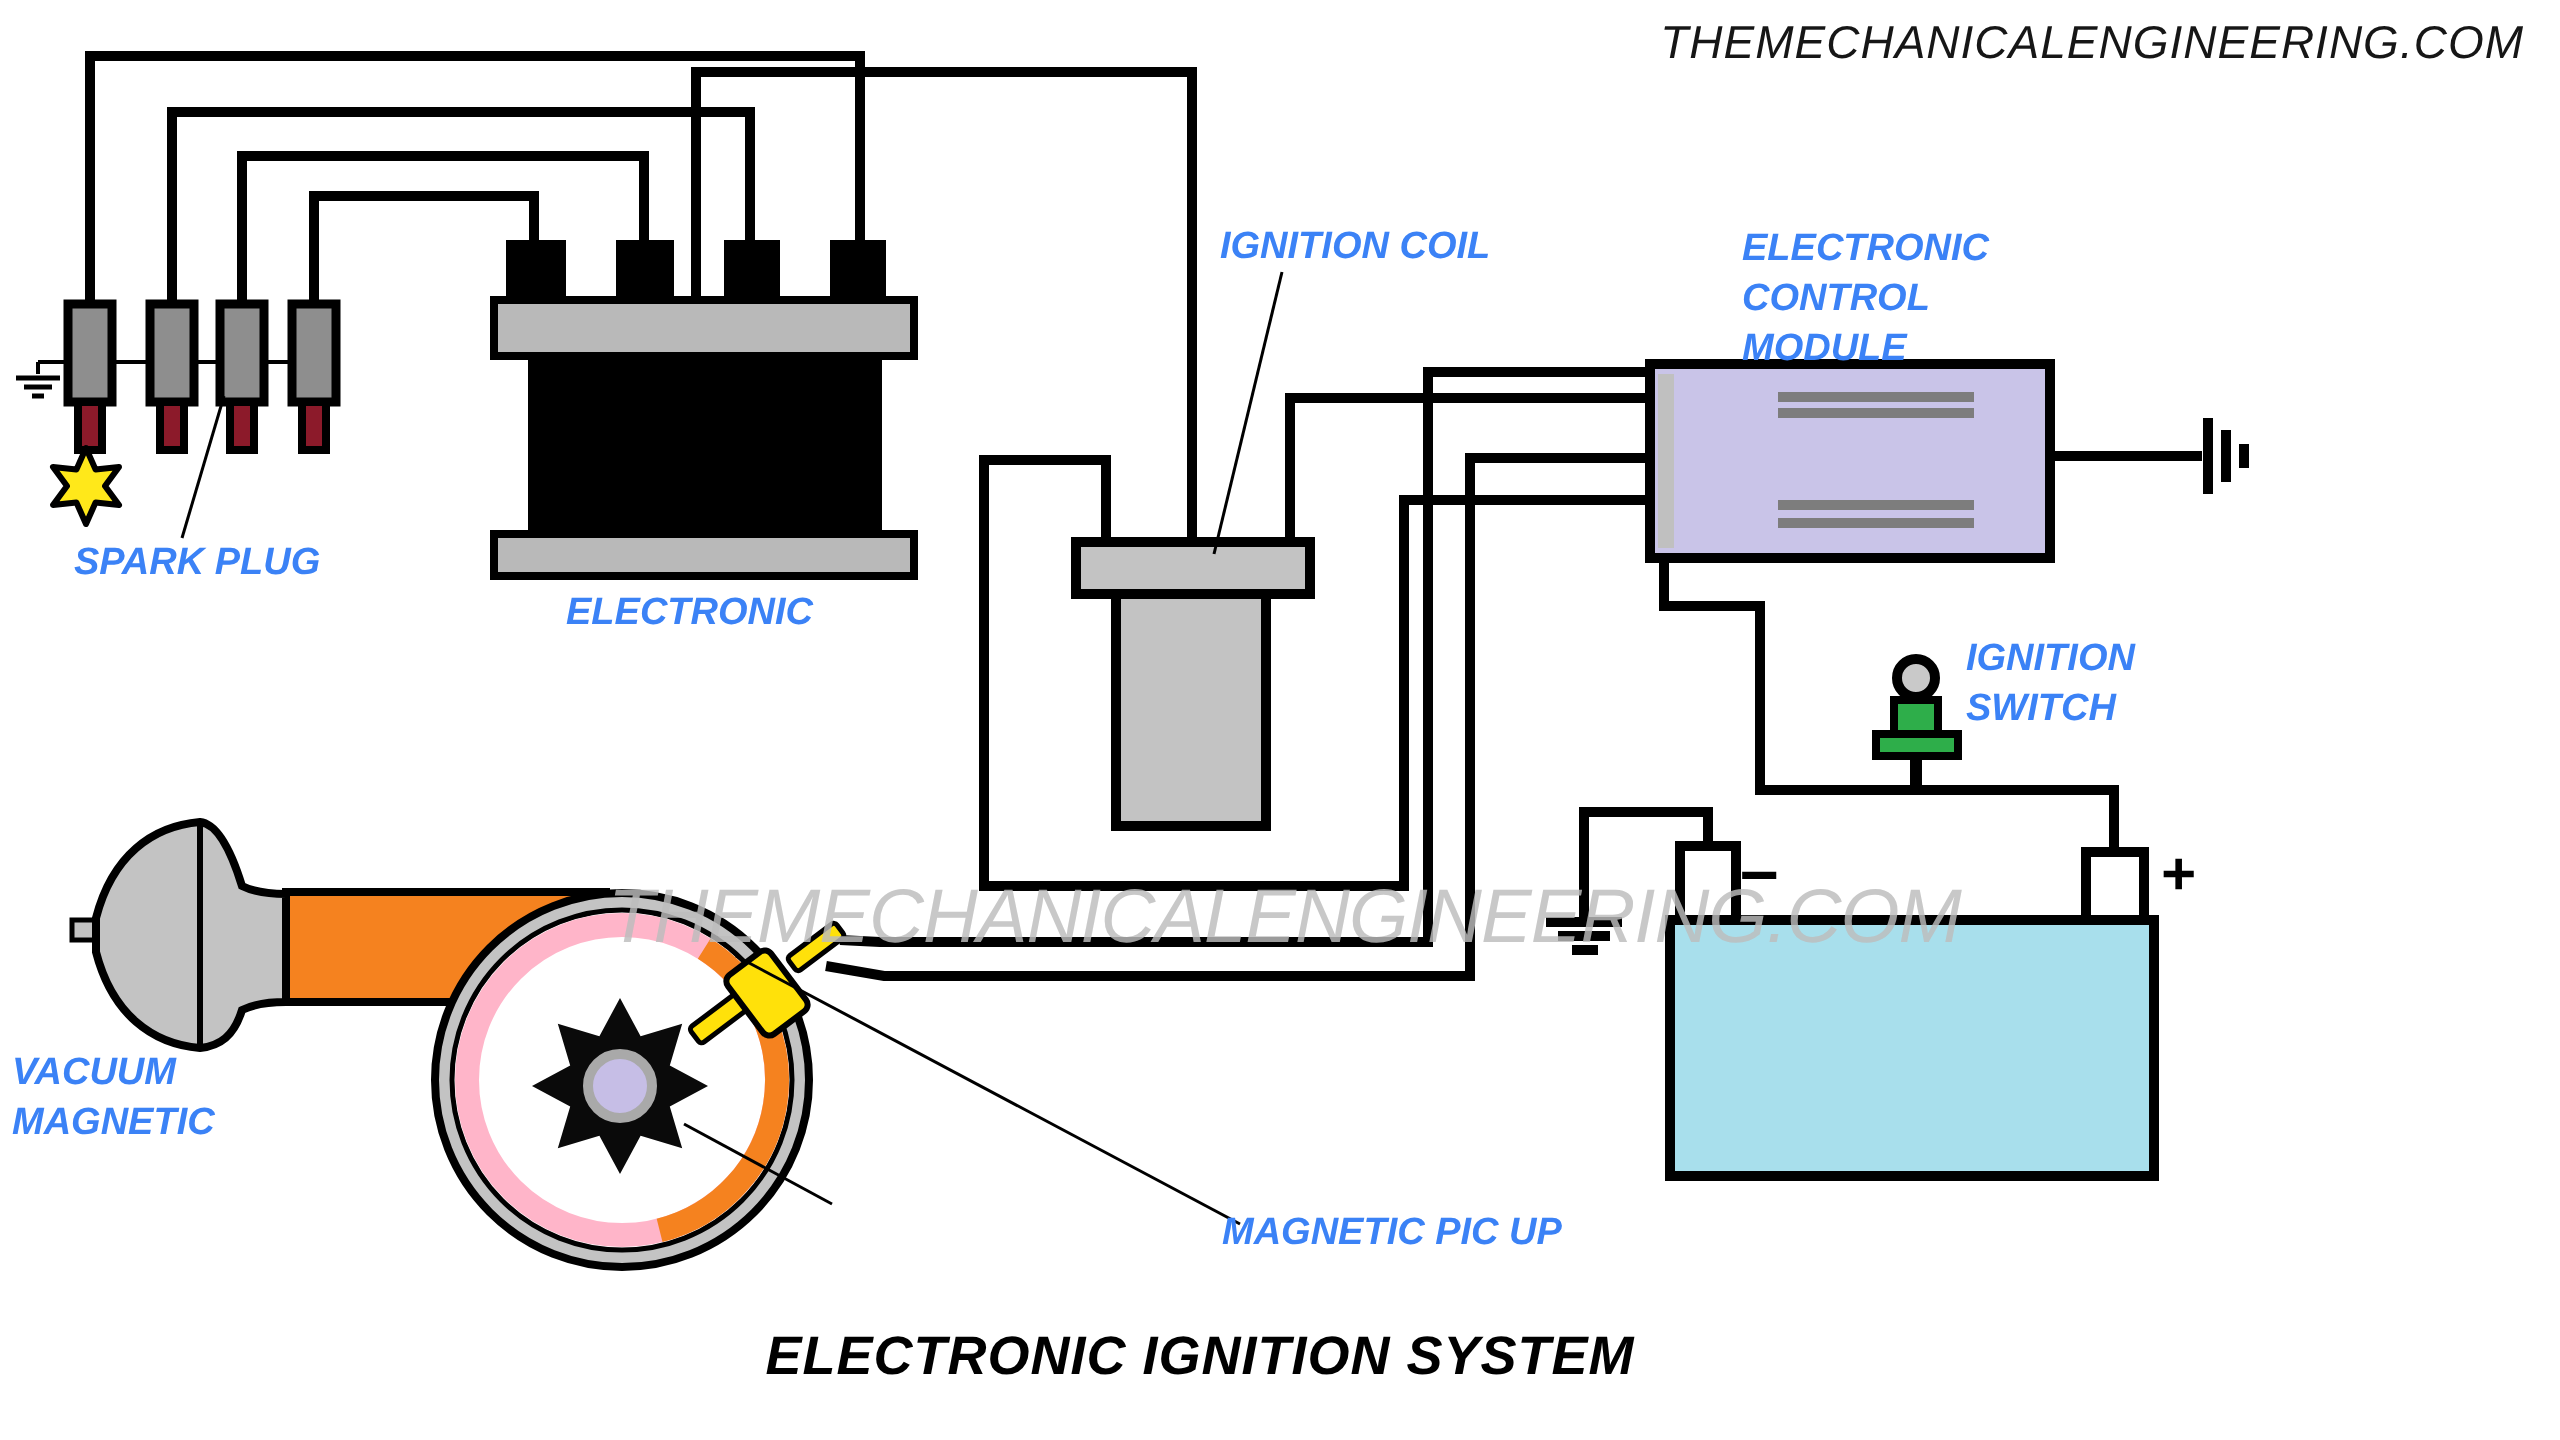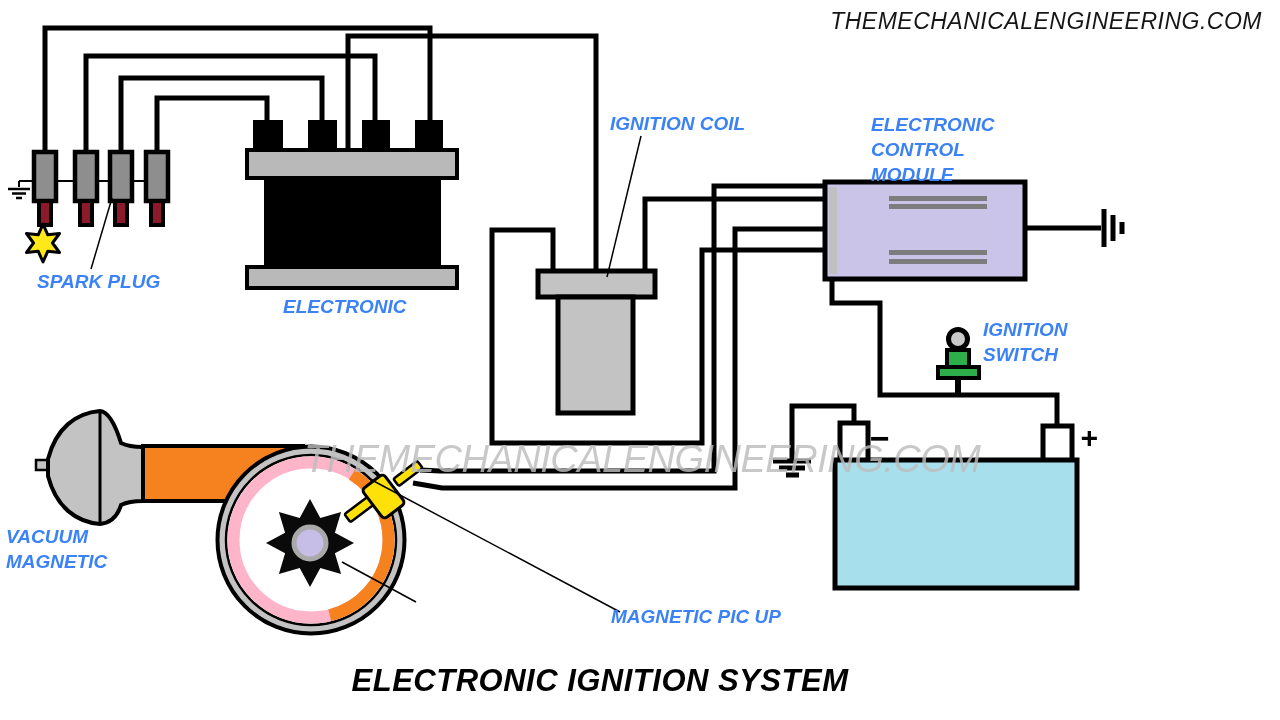--- a/index.html
+++ b/index.html
@@ -7,21 +7,21 @@
          font-family:"Liberation Sans",sans-serif;font-style:italic;}
   #stage svg{position:absolute;left:0;top:0;}
   .lbl{position:absolute;color:#3b82f6;font-weight:bold;font-size:19px;line-height:25px;
        white-space:pre-line;letter-spacing:0;}
   .brand{position:absolute;top:8px;right:18px;font-size:23px;font-weight:normal;color:#161616;
          letter-spacing:.5px;}
   .watermark{position:absolute;left:304px;top:438px;font-size:38px;color:var(--watermark-gray,#bdbdbd);
          opacity:.82;letter-spacing:-.5px;font-weight:normal;white-space:nowrap;}
   .battery-lbl{position:absolute;left:835px;top:462px;width:242px;height:124px;display:flex;
          align-items:center;justify-content:center;font-weight:bold;font-size:20px;letter-spacing:.5px;}
-  .title{position:absolute;left:320px;top:663px;width:560px;text-align:center;font-size:31px;
+  .title{position:absolute;left:320px;top:663px;width:560px;text-align:center;font-size:27px;
          font-weight:bold;letter-spacing:.5px;}
   .sign{position:absolute;font-weight:bold;color:#000;}
   .sign.plus{left:1080px;top:421px;font-size:30px;}
   .sign.minus{left:869px;top:419px;font-size:34px;}
 </style>
 </head>
 <body>
 
 <div id="stage">
 

